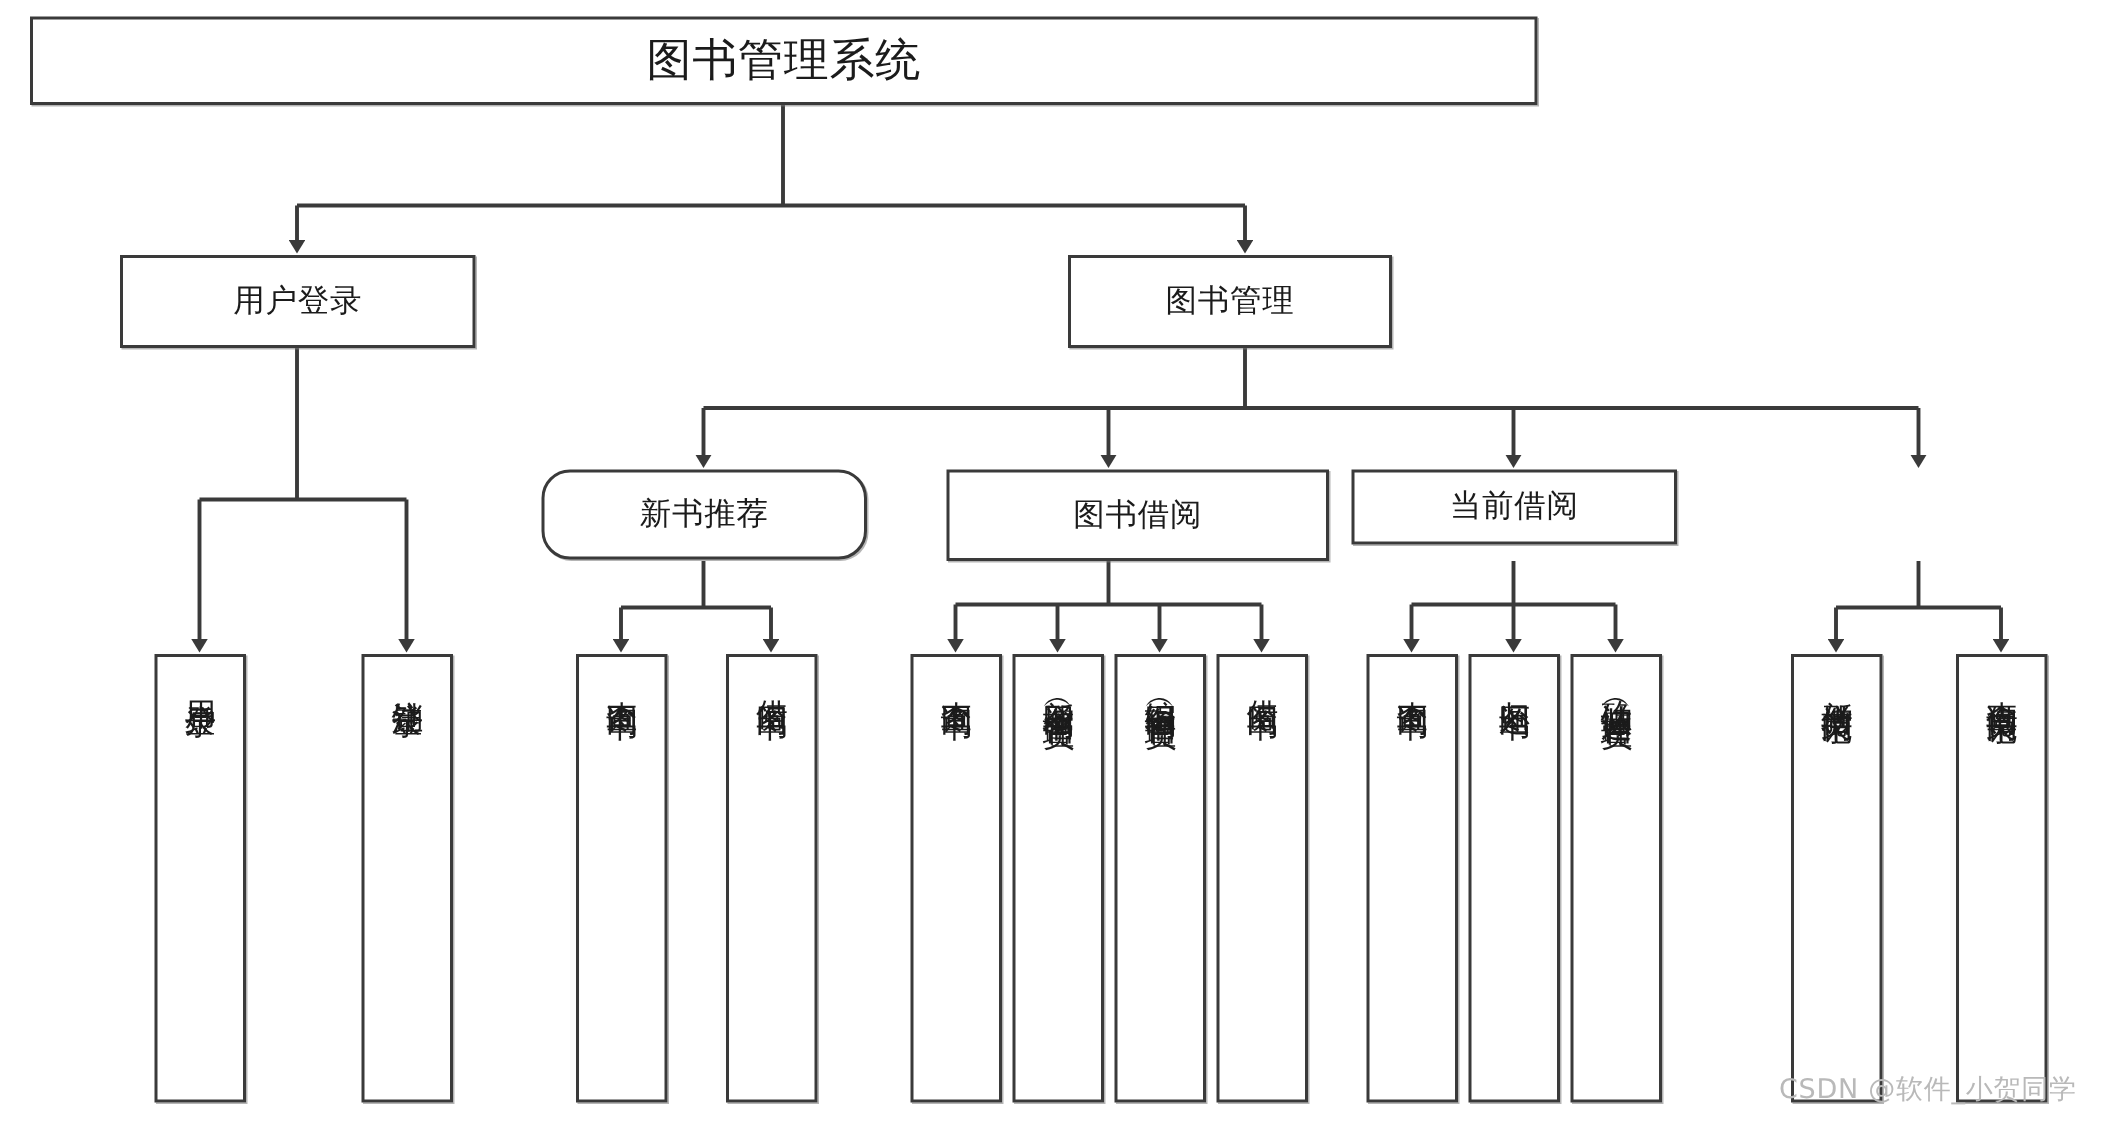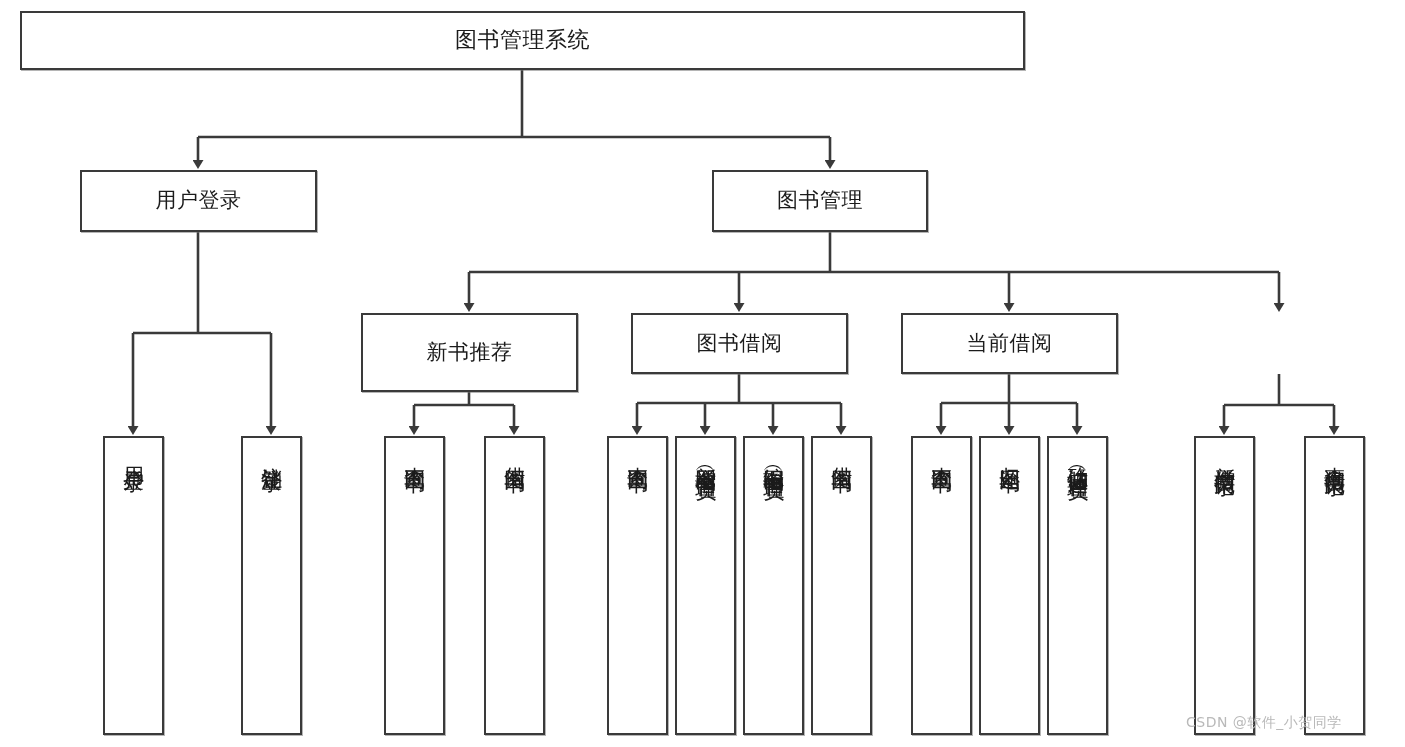--- a/index.html
+++ b/index.html
@@ -42,40 +42,40 @@
     text-align: center;
     letter-spacing: 0.5px;
   }
   
   .node.horiz .label {
     font-size: 21px;
     line-height: 1.1;
     white-space: nowrap;
   }
   .node.root .label {
-    font-size: 22px;
+    font-size: 30px;
   }
   
   .node.leaf {
     align-items: flex-start;
     padding-top: 12px;
   }
   .node.leaf .label {
     writing-mode: vertical-rl;
     text-orientation: upright;
     font-size: 21px;
     line-height: 1.16;
     letter-spacing: 2px;
     white-space: nowrap;
   }
   .watermark {
     position: absolute;
     left: 1186px;
     top: 714px;
-    font-size: 14px;
+    font-size: 18px;
     color: #b9b9b9;
     white-space: nowrap;
     letter-spacing: 0.5px;
     user-select: none;
   }
 </style>
 </head>
 <body>
 
 <div id="diagram-root">
@@ -137,29 +137,29 @@
   </div>
 
   <div class="node horiz" style="left:80px; top:170px; width:237px; height:62px;">
     <span class="label">用户登录</span>
   </div>
 
   <div class="node horiz" style="left:712px; top:170px; width:216px; height:62px;">
     <span class="label">图书管理</span>
   </div>
 
-  <div class="node horiz" style="left:361px; top:313px; width:217px; height:79px;">
+  <div class="node horiz" style="left:361px; top:313px; width:217px; height:60px;border-radius:19px;">
     <span class="label">新书推荐</span>
   </div>
 
-  <div class="node horiz" style="left:631px; top:313px; width:217px; height:61px;">
+  <div class="node horiz" style="left:631px; top:313px; width:255px; height:61px;">
     <span class="label">图书借阅</span>
   </div>
 
-  <div class="node horiz" style="left:901px; top:313px; width:217px; height:61px;justify-content:center;">
+  <div class="node horiz" style="left:901px; top:313px; width:217px; height:50px;justify-content:center;">
     <span class="label">当前借阅</span>
   </div>
 
 
   <div class="node leaf" style="left:103px; top:436px; width:61px; height:299px;">
     <span class="label">用户登录</span>
   </div>
   <div class="node leaf" style="left:241px; top:436px; width:61px; height:299px;">
     <span class="label">注销登录</span>
   </div>

